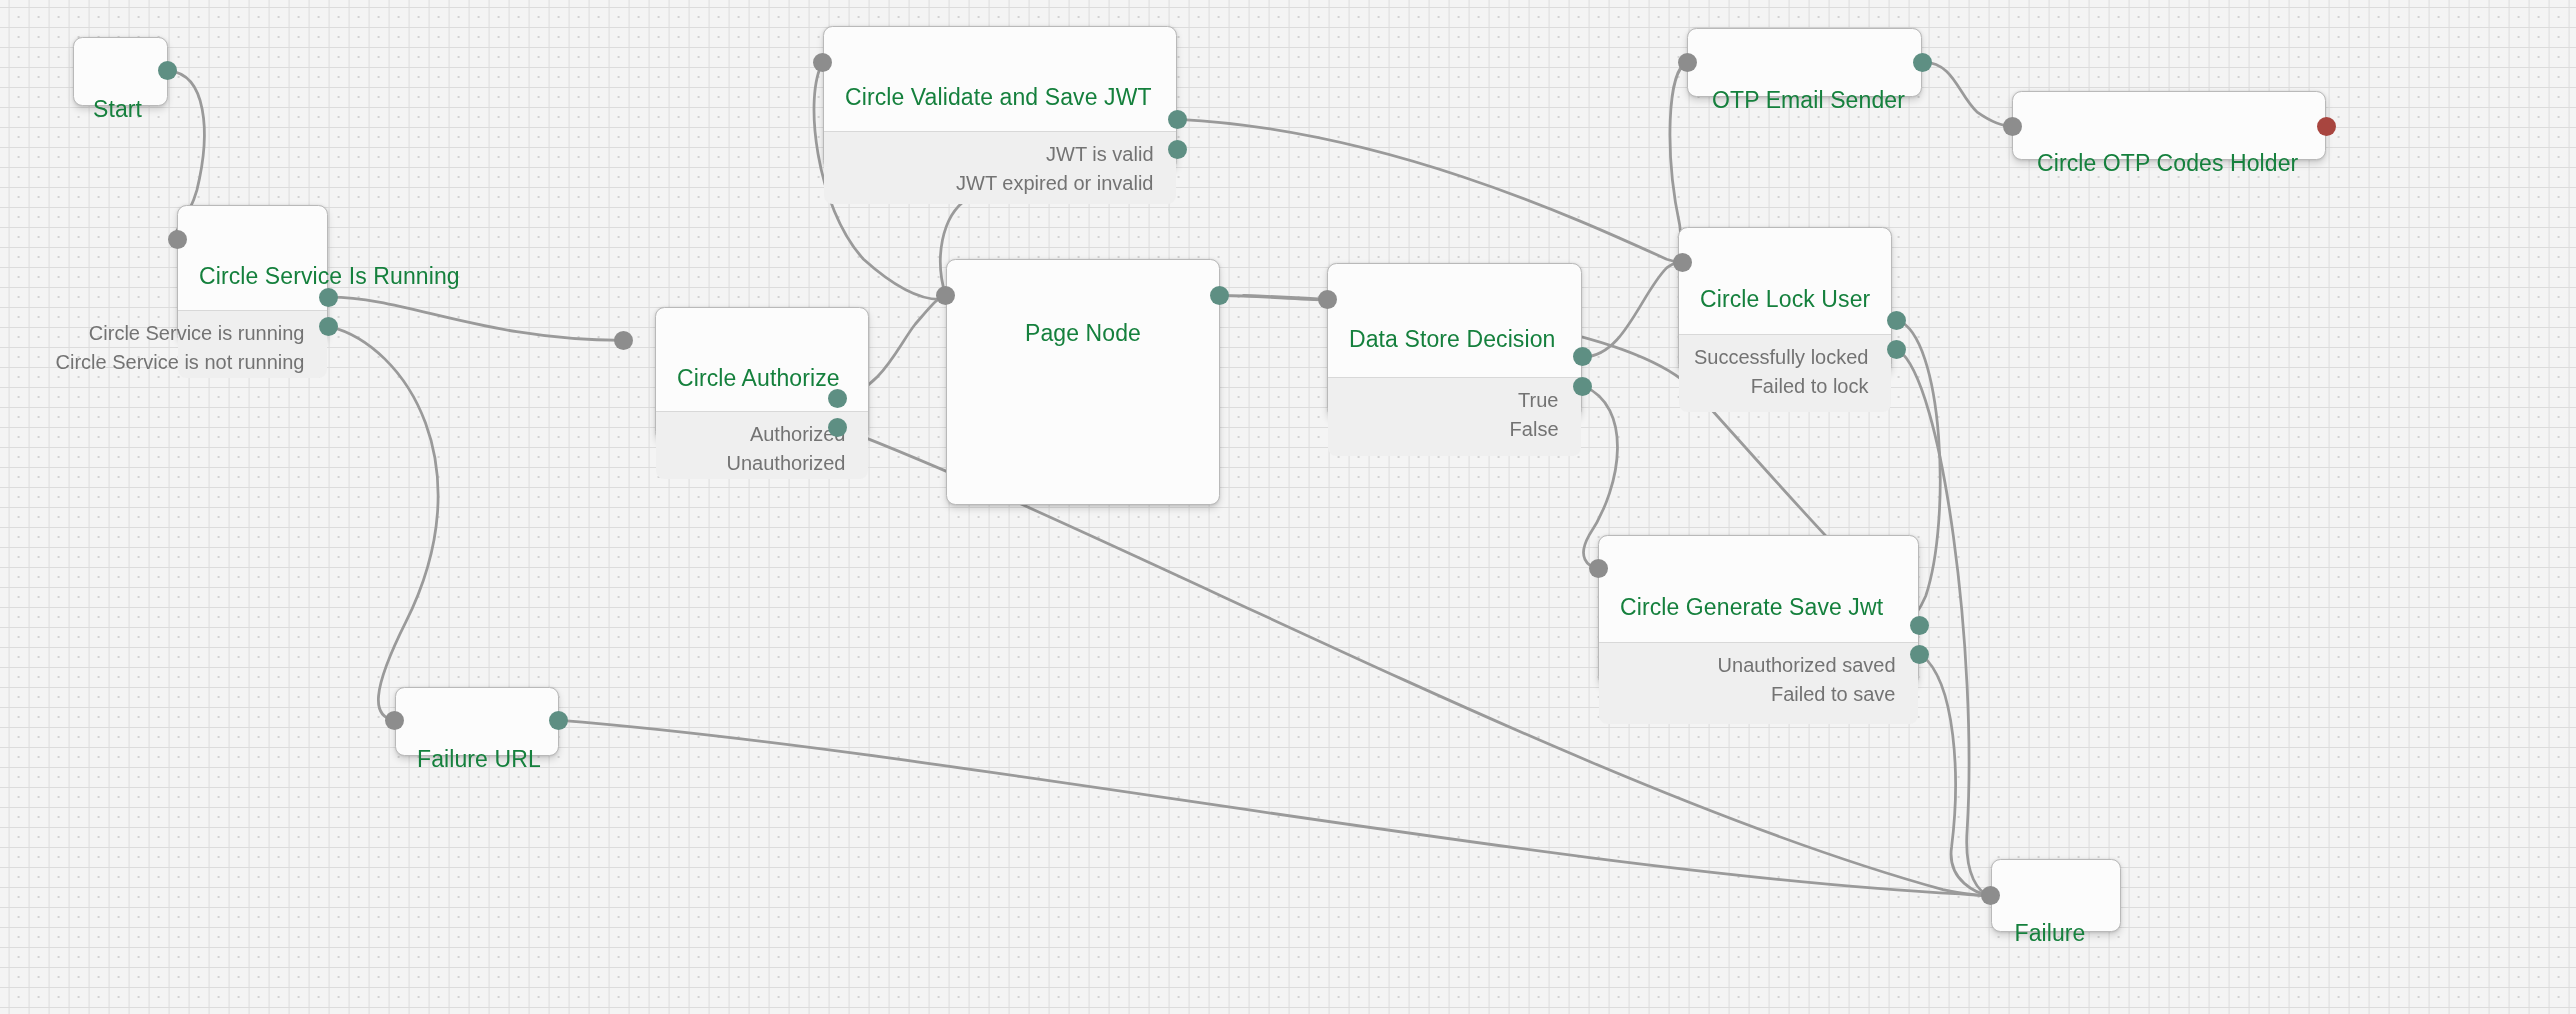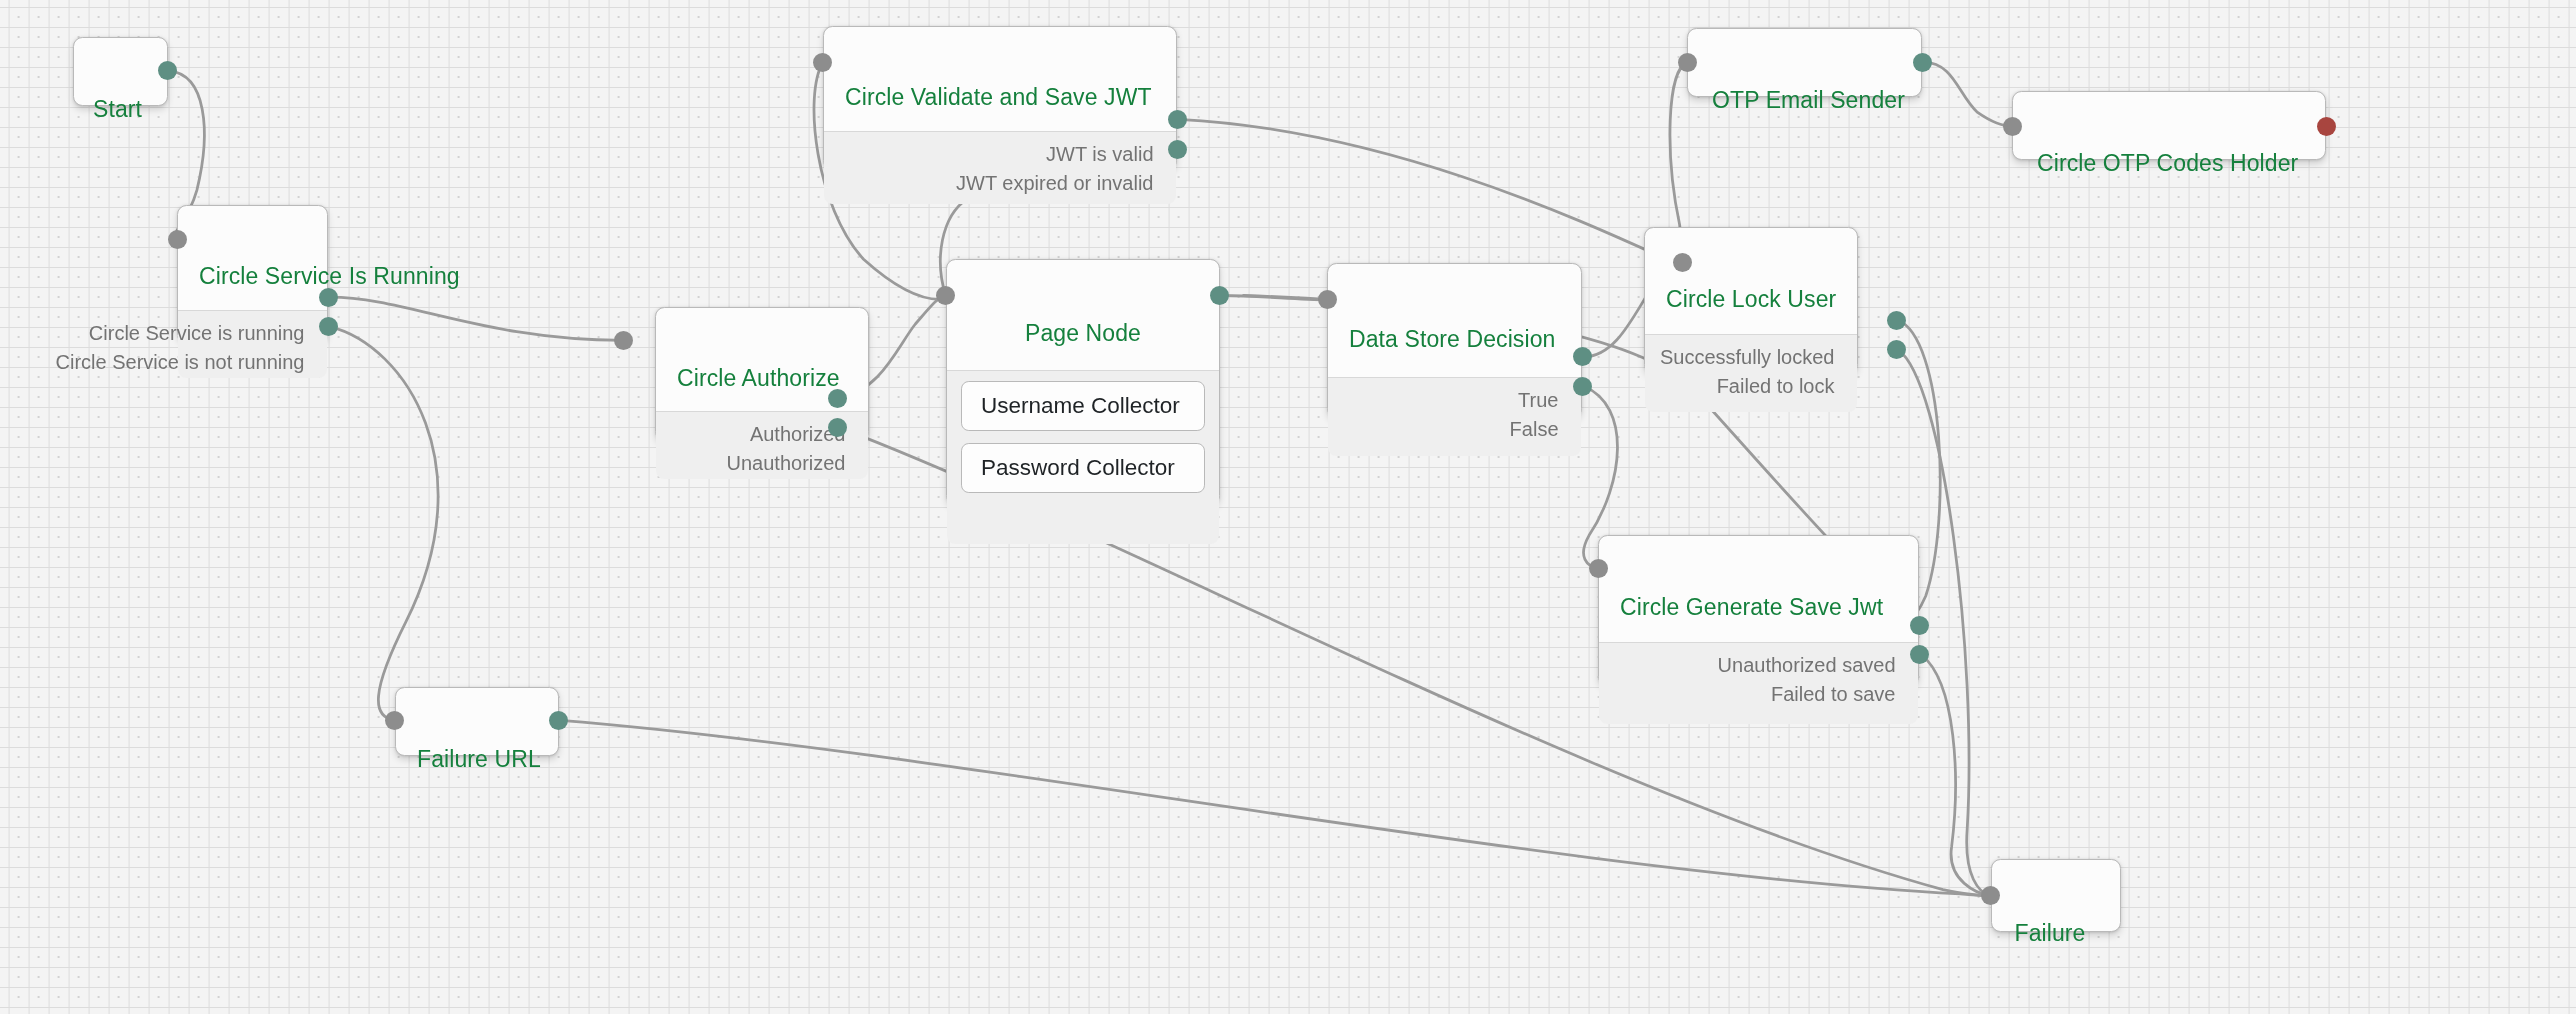--- a/index.html
+++ b/index.html
@@ -173,24 +173,20 @@
           <div class="port-row">
             <span class="port-label">JWT expired or invalid</span>
           </div>
         </div>
       </div>
       <div class="port in" style="left: 813px; top: 53px;"></div>
       <div class="port out" style="left: 1168px; top: 110px;"></div>
       <div class="port out" style="left: 1168px; top: 140px;"></div>
       <div class="node" style="left: 946px; top: 259px; width: 274px; height: 246px;">
         <div class="node-header center" style="height: 73px;">Page Node</div>
-        <div class="node-body" style="background: rgb(239, 239, 239); height: 174px; padding: 10.4px 14px;">
-          <div class="subnode" style="height: 50px; margin-bottom: 12px;">Username Collector</div>
-          <div class="subnode" style="height: 50px; margin-bottom: 0px;">Password Collector</div>
-        </div>
       </div>
       <div class="port in" style="left: 936px; top: 286px;"></div>
       <div class="port out" style="left: 1210px; top: 286px;"></div>
       <div class="node" style="left: 1327px; top: 263px; width: 255px; height: 155px;">
         <div class="node-header" style="height: 76px; padding-left: 21px;">Data Store Decision</div>
         <div class="node-body" style="height: 79px;">
           <div class="port-row">
             <span class="port-label">True</span>
           </div>
           <div class="port-row">
@@ -204,21 +200,21 @@
       <div class="node" style="left: 1687px; top: 28px; width: 235px; height: 69px;">
         <div class="node-header" style="height: 69px; padding-left: 24px;">OTP Email Sender</div>
       </div>
       <div class="port in" style="left: 1678px; top: 53px;"></div>
       <div class="port out" style="left: 1913px; top: 53px;"></div>
       <div class="node" style="left: 2012px; top: 91px; width: 314px; height: 69px;">
         <div class="node-header" style="height: 69px; padding-left: 24px;">Circle OTP Codes Holder</div>
       </div>
       <div class="port in" style="left: 2003px; top: 117px;"></div>
       <div class="port red" style="left: 2317px; top: 117px;"></div>
-      <div class="node" style="left: 1644px; top: 227px; width: 214px; height: 147px;">
+      <div class="node" style="left: 1678px; top: 227px; width: 214px; height: 147px;">
         <div class="node-header" style="height: 69px; padding-left: 21px;">Circle Lock User</div>
         <div class="node-body" style="height: 78px;">
           <div class="port-row">
             <span class="port-label">Successfully locked</span>
           </div>
           <div class="port-row">
             <span class="port-label">Failed to lock</span>
           </div>
         </div>
       </div>

